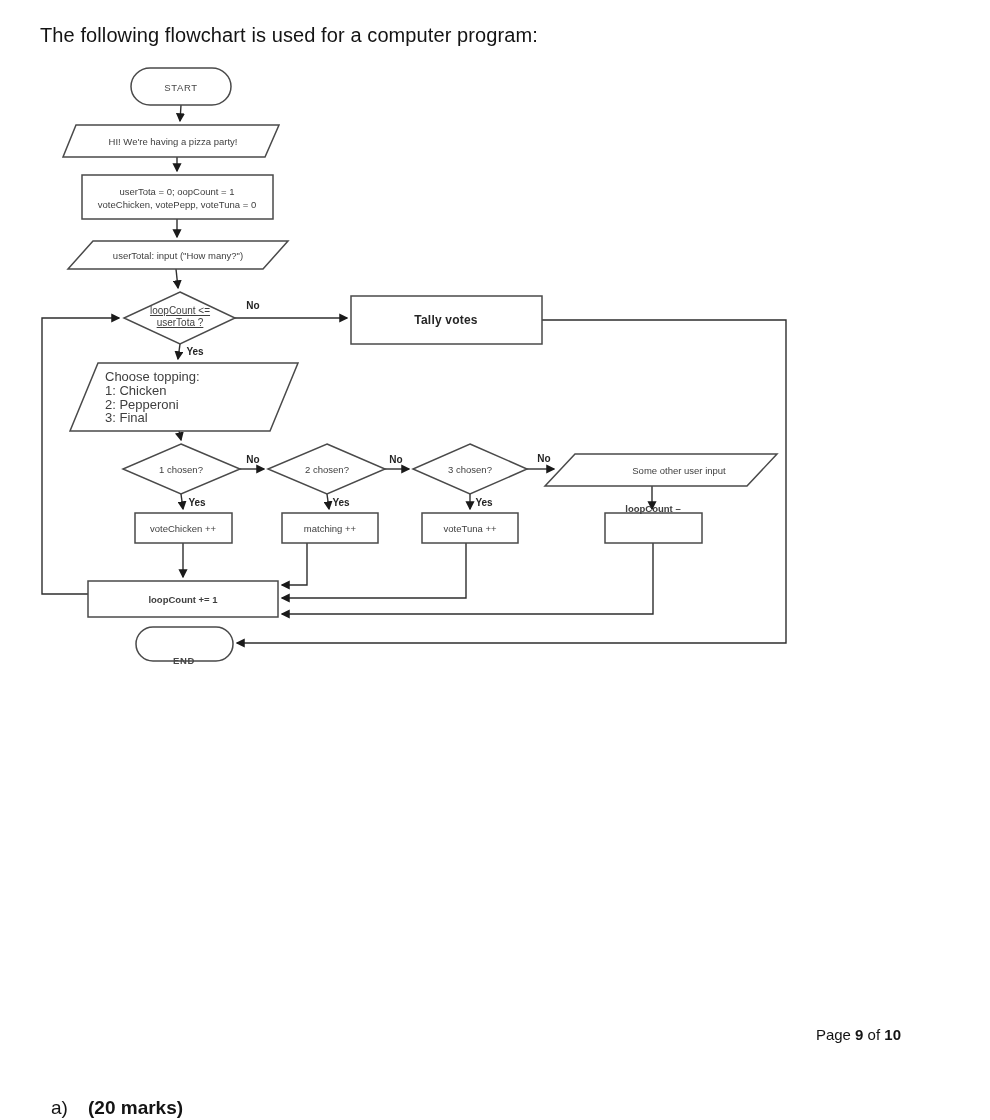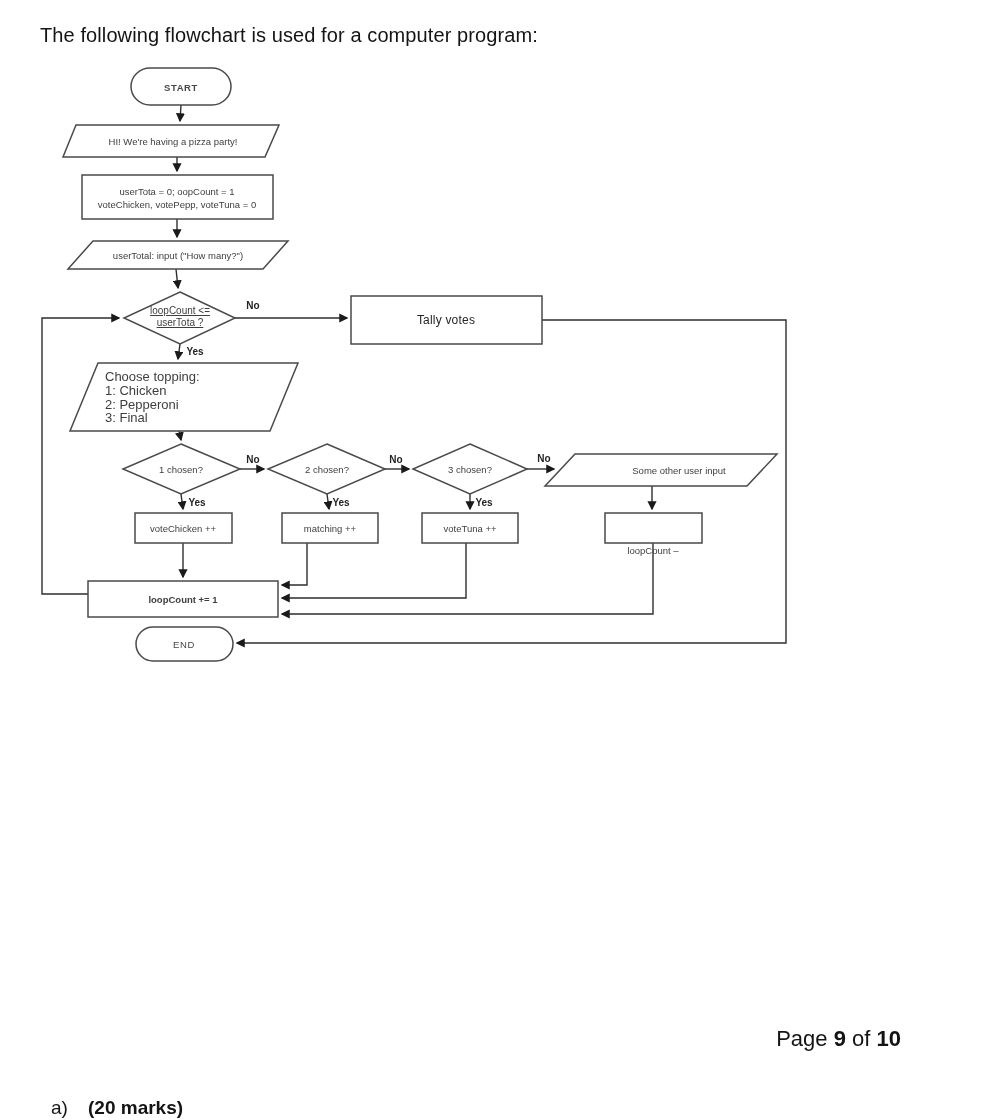--- a/index.html
+++ b/index.html
@@ -13,32 +13,32 @@
     letter-spacing:0.1px;white-space:nowrap;
   }
   svg.fc-svg{position:absolute;left:0;top:0;}
   .fc-shape{fill:#ffffff;stroke:#4a4a4a;stroke-width:1.5;}
   .fc-line{fill:none;stroke:#2e2e2e;stroke-width:1.4;}
   .lbl{
     position:absolute;transform:translate(-50%,-50%);
     font-size:9.5px;color:#3e3e3e;white-space:nowrap;text-align:center;line-height:13px;
   }
   .lbl.small{font-size:10px;line-height:12px;text-decoration:underline;}
-  .lbl.boldnode{font-weight:normal;font-size:12px;color:#262626;letter-spacing:0.2px;}
+  .lbl.boldnode{font-weight:bold;font-size:12px;color:#262626;letter-spacing:0.2px;}
   .lbl.term{letter-spacing:0.6px;color:#474747;}
   .edge{
     position:absolute;transform:translate(-50%,-50%);
     font-weight:bold;font-size:10px;color:#242424;white-space:nowrap;
   }
   .choose-block{
     position:absolute;left:105px;top:370px;font-size:13px;color:#3e3e3e;
     line-height:13.8px;text-align:left;white-space:nowrap;
   }
   .footer-left{position:absolute;left:36px;top:1026px;font-size:19px;color:#141414;white-space:nowrap;}
-  .footer-right{position:absolute;right:15px;top:1026px;font-size:22px;color:#141414;white-space:nowrap;}
+  .footer-right{position:absolute;right:15px;top:1026px;font-size:15px;color:#141414;white-space:nowrap;}
   .footer-right b{font-weight:bold;}
   .question{
     position:absolute;left:51px;right:27px;top:1097px;font-size:19px;color:#141414;
     display:flex;align-items:flex-start;white-space:nowrap;
   }
   .question .qletter{display:inline-block;width:37px;}
   .question .qtext{flex:1;}
   .question .qmarks{font-weight:bold;}
 </style>
 </head>
@@ -88,21 +88,21 @@
     <polygon class="fc-shape" points="470,444 527,469 470,494 413,469"></polygon>
     <polygon class="fc-shape" points="575,454 777,454 747,486 545,486"></polygon>
     <rect class="fc-shape" x="135" y="513" width="97" height="30"></rect>
     <rect class="fc-shape" x="282" y="513" width="96" height="30"></rect>
     <rect class="fc-shape" x="422" y="513" width="96" height="30"></rect>
     <rect class="fc-shape" x="605" y="513" width="97" height="30"></rect>
     <rect class="fc-shape" x="88" y="581" width="190" height="36"></rect>
     <rect class="fc-shape" x="136" y="627" width="97" height="34" rx="17"></rect>
   </svg>
 
-  <div class="lbl term" style="left:181px;top:87px;font-weight:bold;">START</div>
+  <div class="lbl term" style="left:181px;top:87px;">START</div>
 
   <div class="lbl" style="left:173px;top:141px;">HI! We're having a pizza party!</div>
 
   <div class="lbl" style="left:177px;top:198px;">
     <div>userTota = 0;  oopCount = 1</div>
     <div>voteChicken, votePepp, voteTuna = 0</div>
   </div>
 
   <div class="lbl" style="left:178px;top:255px;">userTotal: input ("How many?")</div>
 
@@ -121,25 +121,25 @@
   </div>
 
   <div class="lbl" style="left:181px;top:469px;">1 chosen?</div>
   <div class="lbl" style="left:327px;top:469px;">2 chosen?</div>
   <div class="lbl" style="left:470px;top:469px;">3 chosen?</div>
   <div class="lbl" style="left:679px;top:470px;">Some other user input</div>
 
   <div class="lbl" style="left:183px;top:528px;">voteChicken ++</div>
   <div class="lbl" style="left:330px;top:528px;">matching ++</div>
   <div class="lbl" style="left:470px;top:528px;">voteTuna ++</div>
-  <div class="lbl" style="left:653px;top:550px;">loopCount –</div>
+  <div class="lbl" style="left:653px;top:508px;font-weight:bold;">loopCount –</div>
 
   <div class="lbl" style="left:183px;top:599px;font-weight:bold;">loopCount += 1</div>
 
-  <div class="lbl term" style="left:184px;top:644px;">END</div>
+  <div class="lbl term" style="left:184px;top:660px;font-weight:bold;">END</div>
 
   <div class="edge" style="left:253px;top:305px;">No</div>
   <div class="edge" style="left:195px;top:351px;">Yes</div>
   <div class="edge" style="left:253px;top:459px;">No</div>
   <div class="edge" style="left:396px;top:459px;">No</div>
   <div class="edge" style="left:544px;top:458px;">No</div>
   <div class="edge" style="left:197px;top:502px;">Yes</div>
   <div class="edge" style="left:341px;top:502px;">Yes</div>
   <div class="edge" style="left:484px;top:502px;">Yes</div>
 

